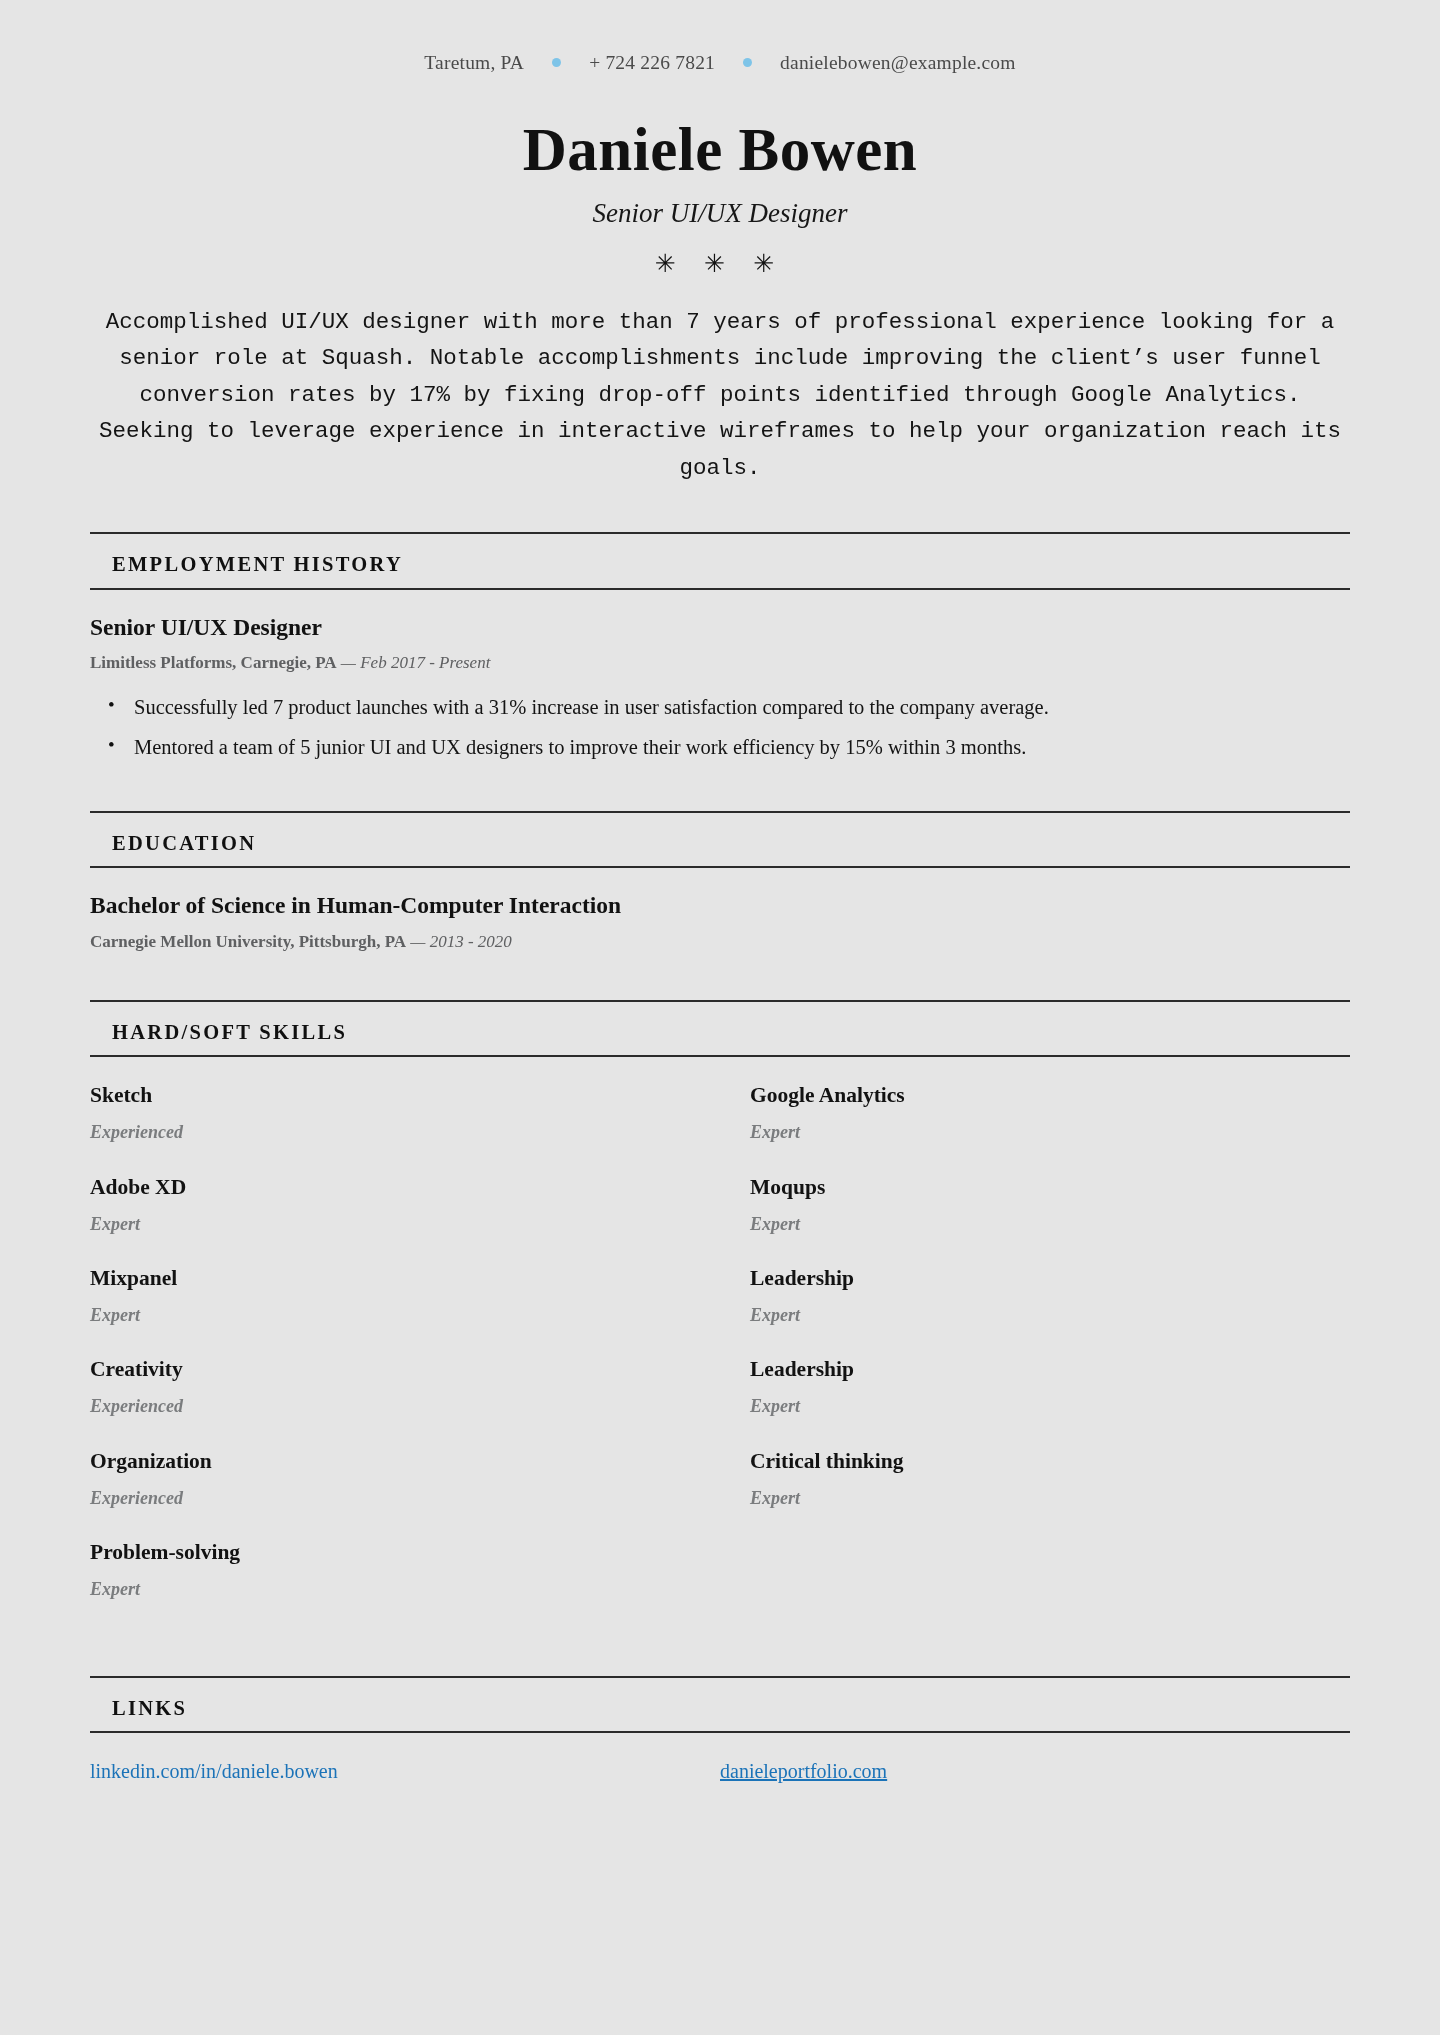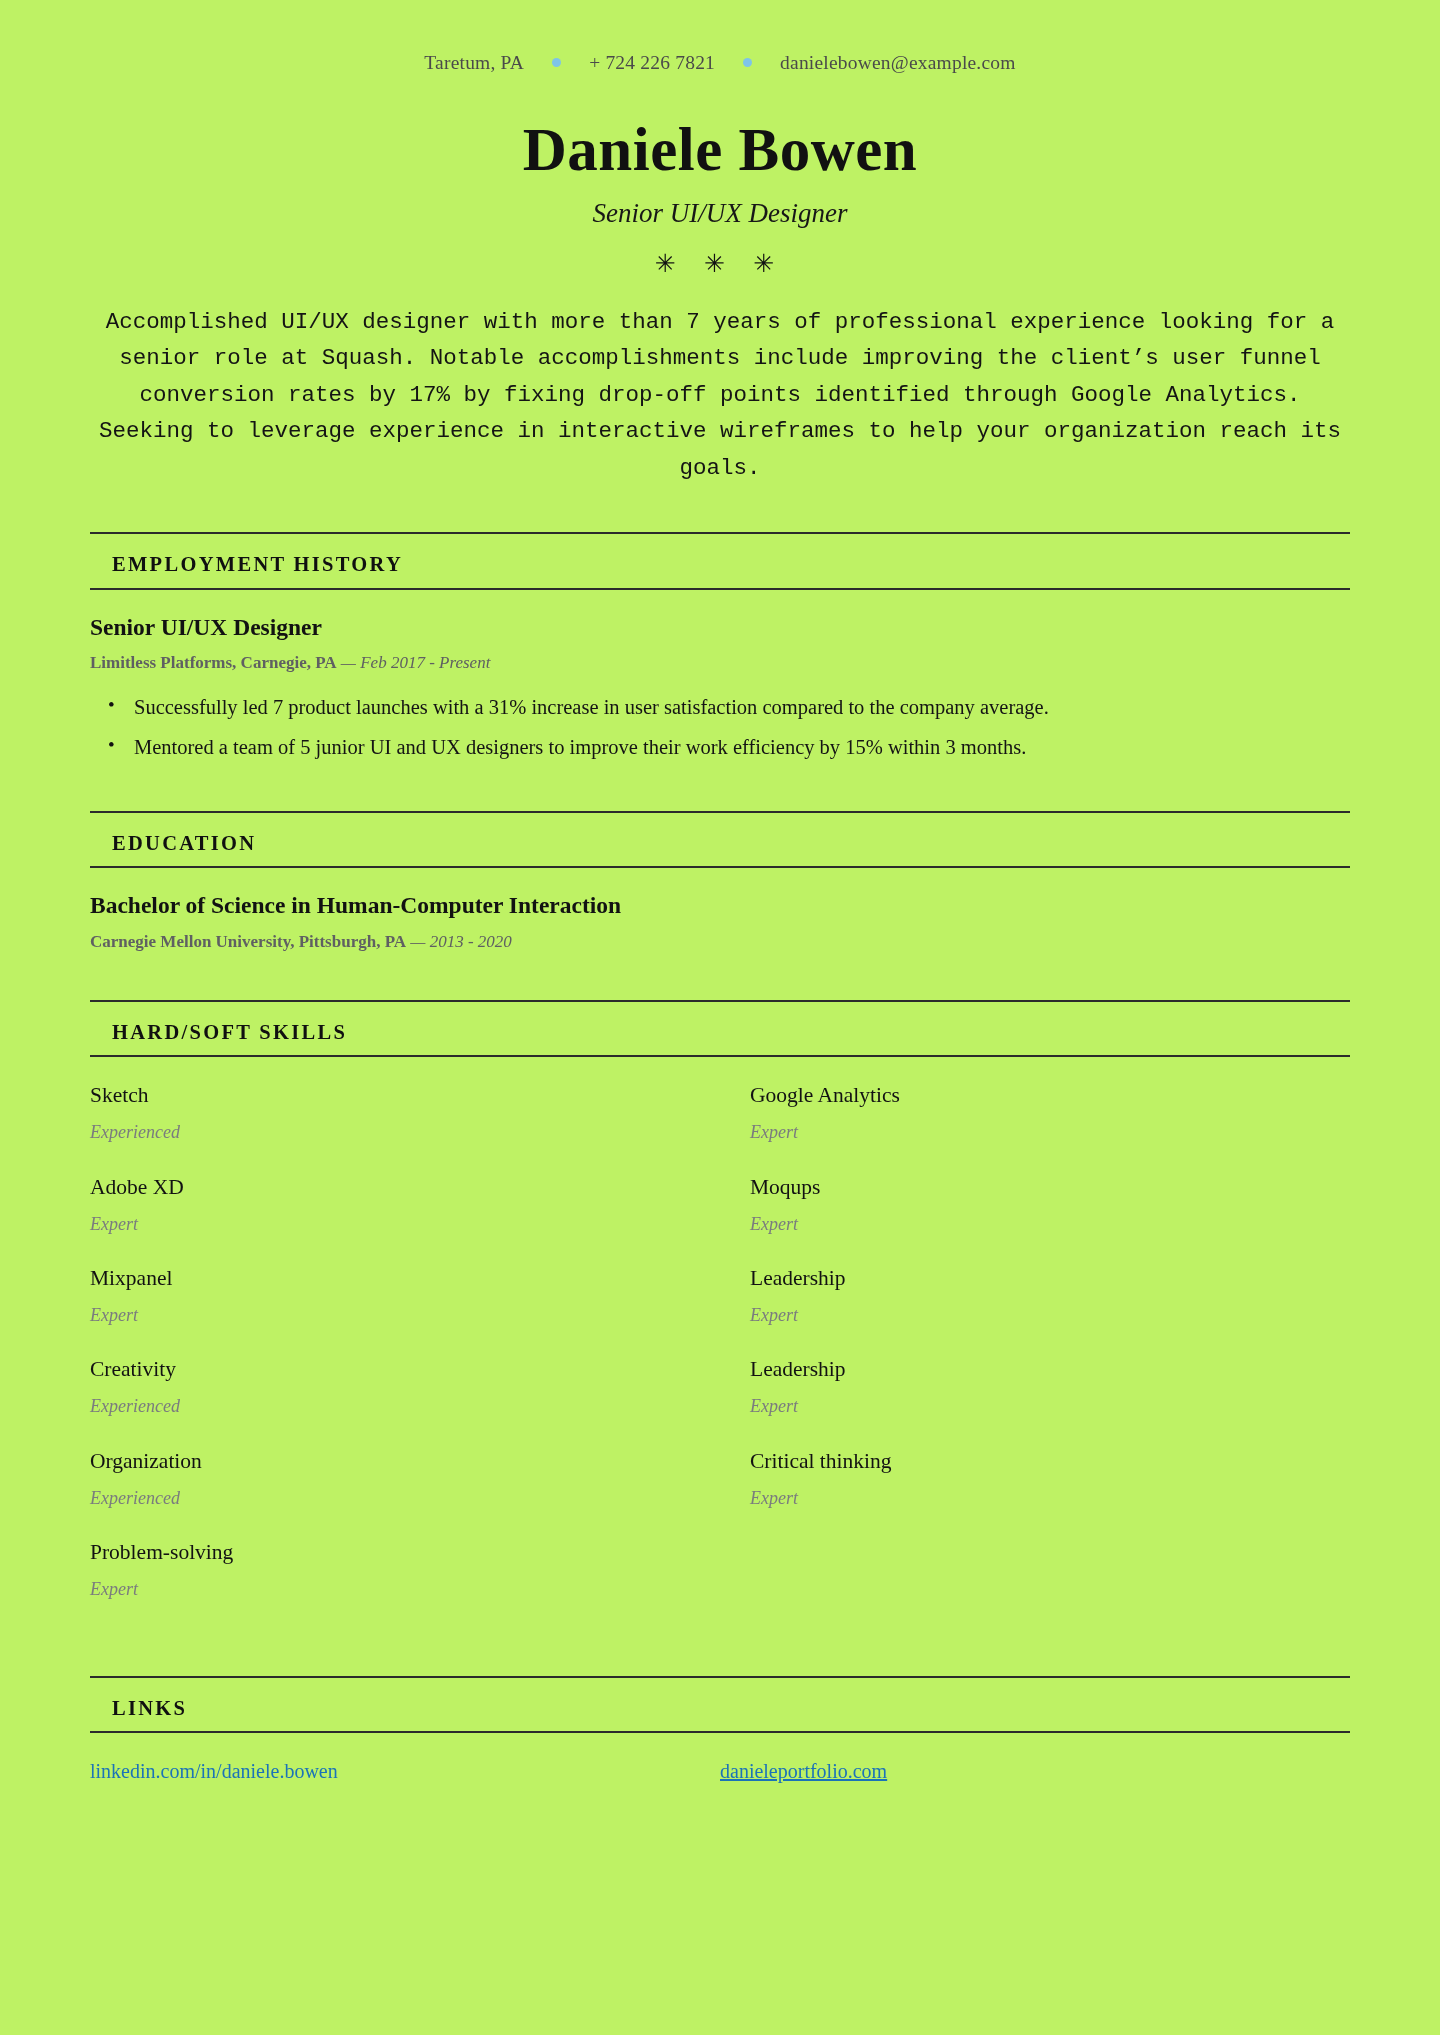--- a/index.html
+++ b/index.html
@@ -3,21 +3,21 @@
 <meta charset="utf-8">
 <style>
   html, body {
     margin: 0;
     padding: 0;
     background: #ffffff;
   }
   .page {
     width: 1440px;
     min-height: 2035px;
-    background: #bef264;
+    background: #e5e5e5;
     margin: 0 auto;
     position: relative;
     box-sizing: border-box;
     padding: 0 90px;
     font-family: "Liberation Serif", "DejaVu Serif", serif;
     color: #1a1a1a;
   }
 
   
   .contact-line {
@@ -135,20 +135,21 @@
   
   .skills-grid {
     display: grid;
     grid-template-columns: 1fr 1fr;
     column-gap: 60px;
     row-gap: 0;
     margin-top: 24px;
   }
   .skill {
     margin-bottom: 28px;
+    font-weight: bold;
   }
   .skill-name {
     font-size: 21.5px;
     color: #121212;
     line-height: 1.35;
   }
   .skill-level {
     font-size: 18px;
     font-style: italic;
     color: #7a7c7e;

